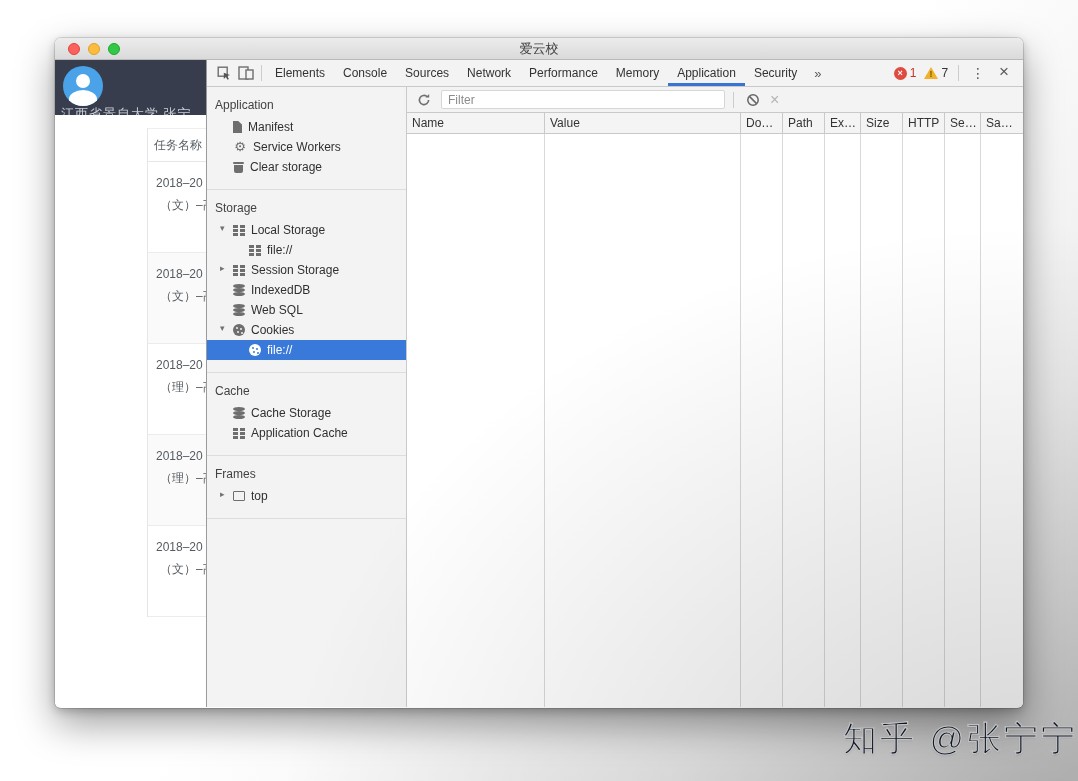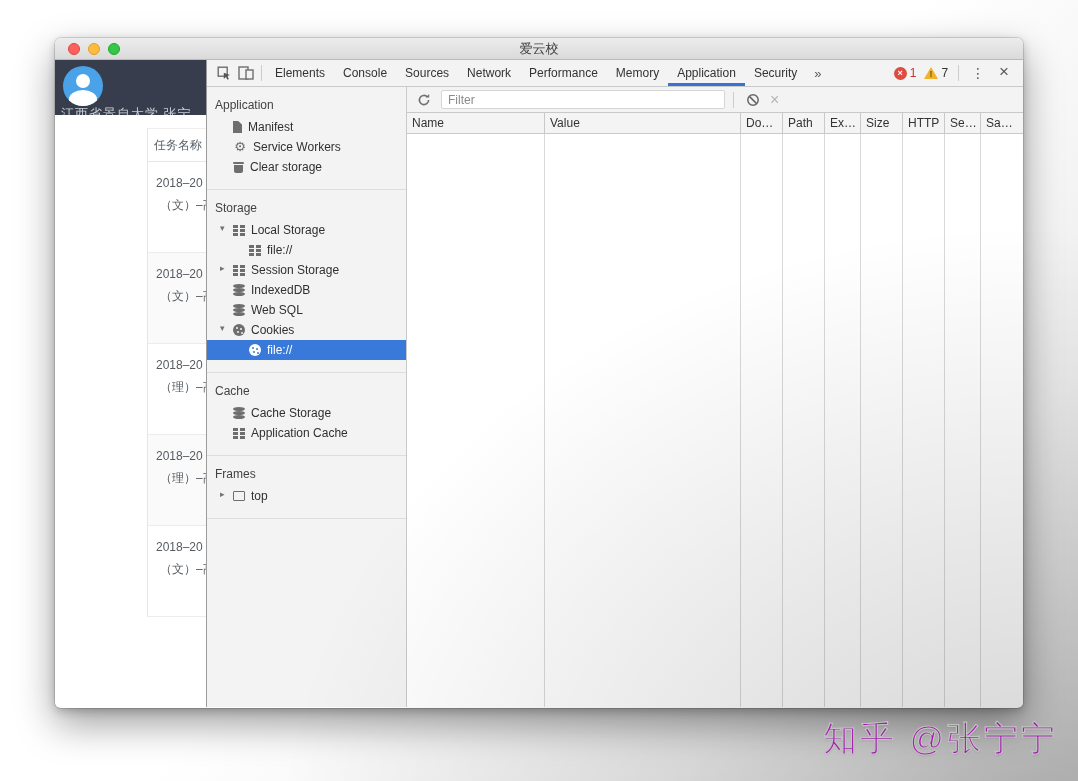--- a/index.html
+++ b/index.html
@@ -149,22 +149,22 @@
 
   .dt-table-head { display:flex; height:21px; background:#f4f4f4; border-bottom:1px solid #c9c9c9; flex:0 0 auto; }
   .th { padding:3px 0 0 5px; font-size:12px; color:#333; border-right:1px solid #c9c9c9; white-space:nowrap; overflow:hidden; }
   .th:last-child { border-right:none; }
   .dt-table-body { flex:1; display:flex; background:#fff; }
   .td-col { border-right:1px solid #d9d9d9; height:100%; }
   .td-col:last-child { border-right:none; }
 
   
   .watermark {
-    position:absolute; right:20px; top:716px; font-size:34px; letter-spacing:3px;
-    color:#a21caf; -webkit-text-stroke:1.2px #c2c2c2;
+    position:absolute; right:0; top:716px; font-size:34px; letter-spacing:3px;
+    color:#0f172a; -webkit-text-stroke:1.2px #c2c2c2;
     text-shadow:0 1px 2px rgba(0,0,0,.12); z-index:3; white-space:nowrap;
   }
 </style>
 </head>
 <body>
 
 <div class="window">
   <div class="titlebar">
     <div class="lights">
       <span class="light red"></span>

